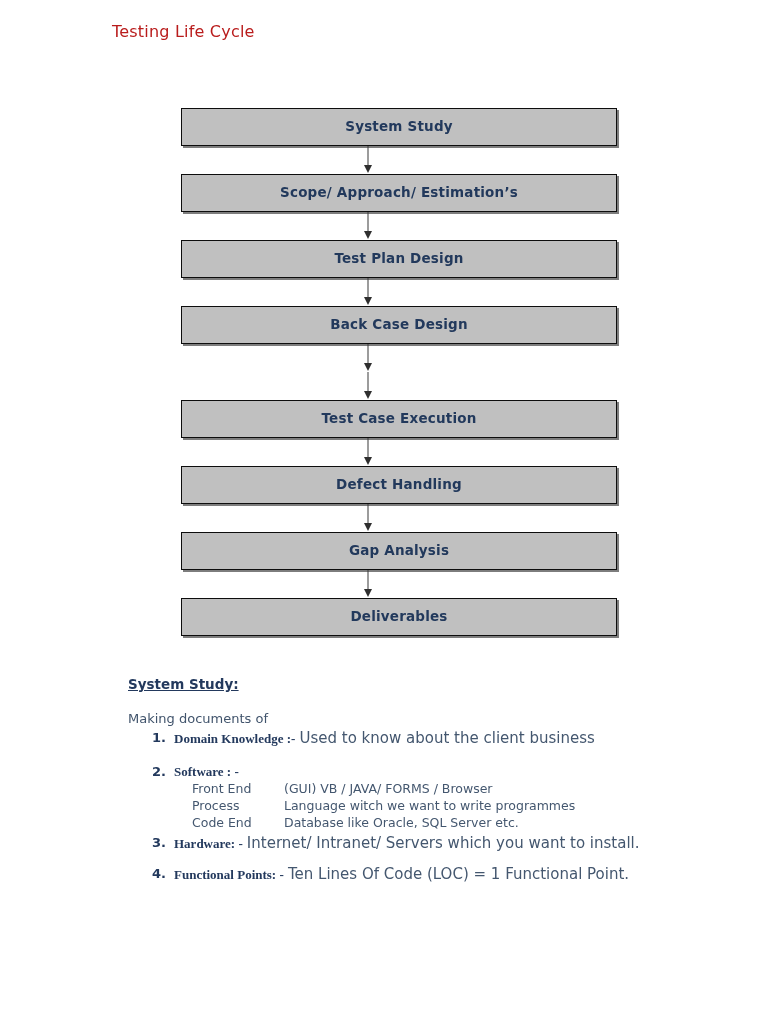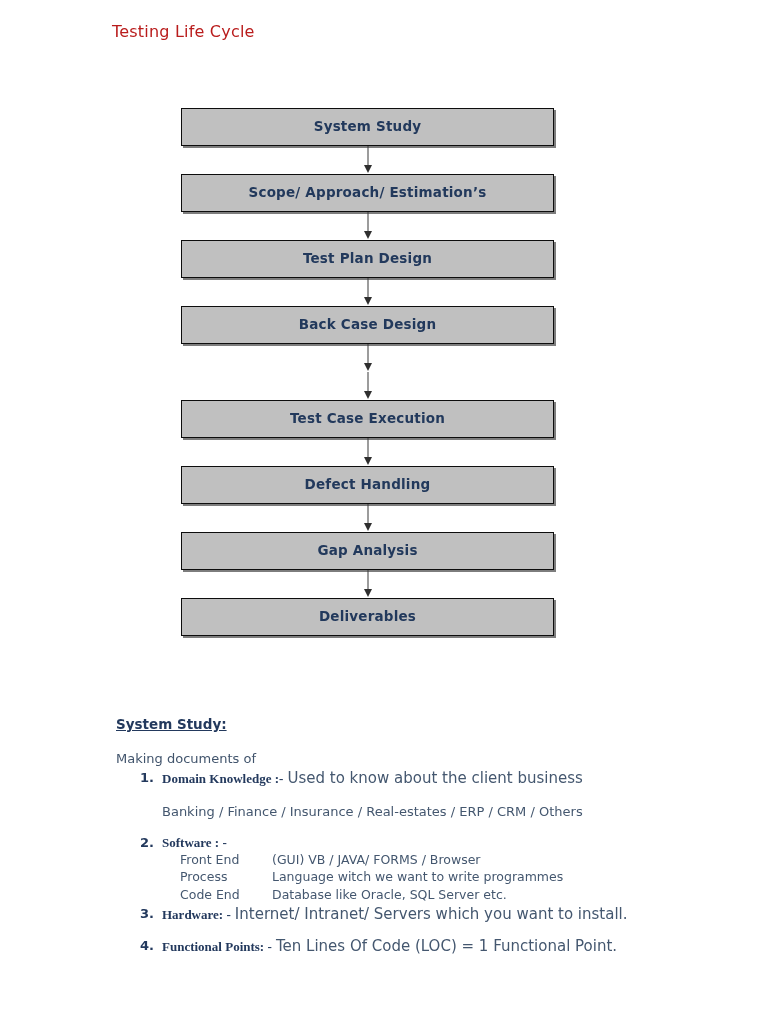--- a/index.html
+++ b/index.html
@@ -32,21 +32,21 @@
     position: absolute;
     left: 181px;
     top: 108px;
     width: 373px;
   }
   .flow-step {
     position: relative;
   }
   .flow-box {
     box-sizing: border-box;
-    width: 373px;
+    width: 436px;
     height: 38px;
     background: #c0c0c0;
     border: 1px solid #0d0d0d;
     box-shadow: 2px 2px 0 0 #7d7d7d;
     display: flex;
     align-items: center;
     justify-content: center;
   }
   .flow-label {
     font-size: 13.5px;
@@ -82,27 +82,26 @@
     height: 0;
     border-left: 4.5px solid transparent;
     border-right: 4.5px solid transparent;
     border-top: 8px solid #2f2f2f;
     transform: translateX(-50%);
   }
 
   
   .content {
     position: absolute;
-    left: 116px;
+    left: 128px;
     top: 676px;
     width: 548px;
     font-size: 13px;
     color: #32465f;
     line-height: 1.32;
-    margin-top: 40px;
   }
   .section-heading {
     font-size: 13.5px;
     font-weight: bold;
     color: #23395d;
     text-decoration: underline;
     margin: 0 0 16px 0;
   }
   .intro-line {
     margin: 0 0 2px 0;
@@ -268,21 +267,20 @@
 
   <p class="intro-line">Making documents of</p>
 
   <ol class="numlist">
 
     <li>
       <span class="marker">1.</span>
       <span class="li-term">Domain Knowledge :-</span>
       <span class="li-desc">Used to know about the client business</span>
     </li>
-    <div class="domain-line">Banking / Finance / Insurance / Real-estates / ERP / CRM /   Others</div>
 
     <li class="item-gap-lg">
       <span class="marker">2.</span>
       <span class="li-term">Software : -</span>
     </li>
     <table class="subtable">
       <tbody>
         <tr>
           <td class="k">Front End</td>
           <td class="v">(GUI) VB / JAVA/ FORMS / Browser</td>

